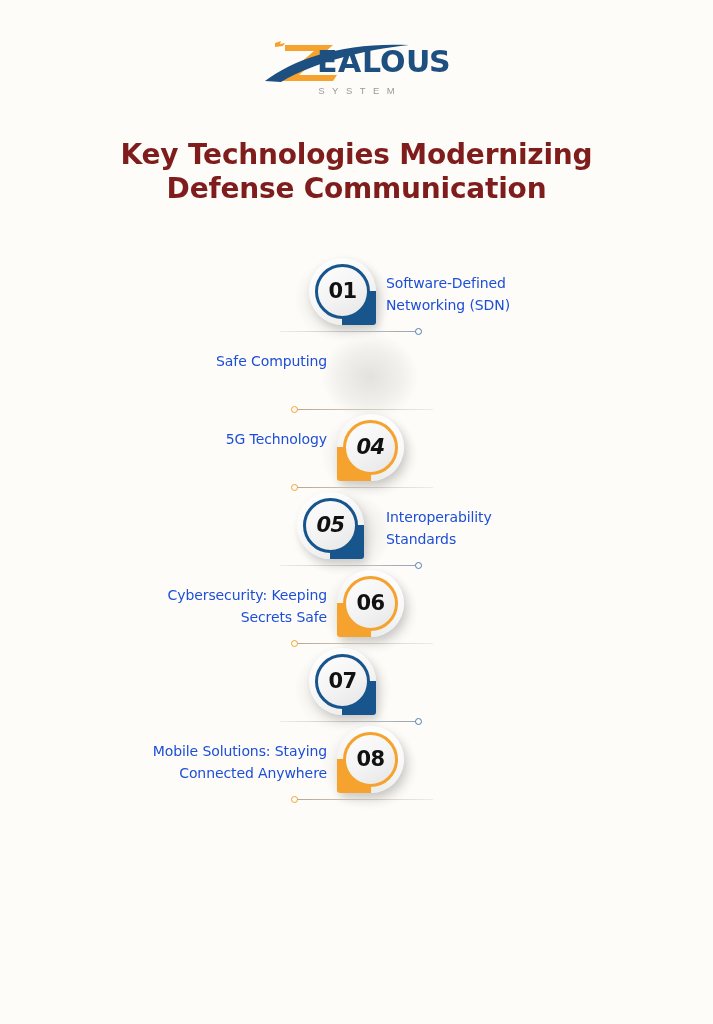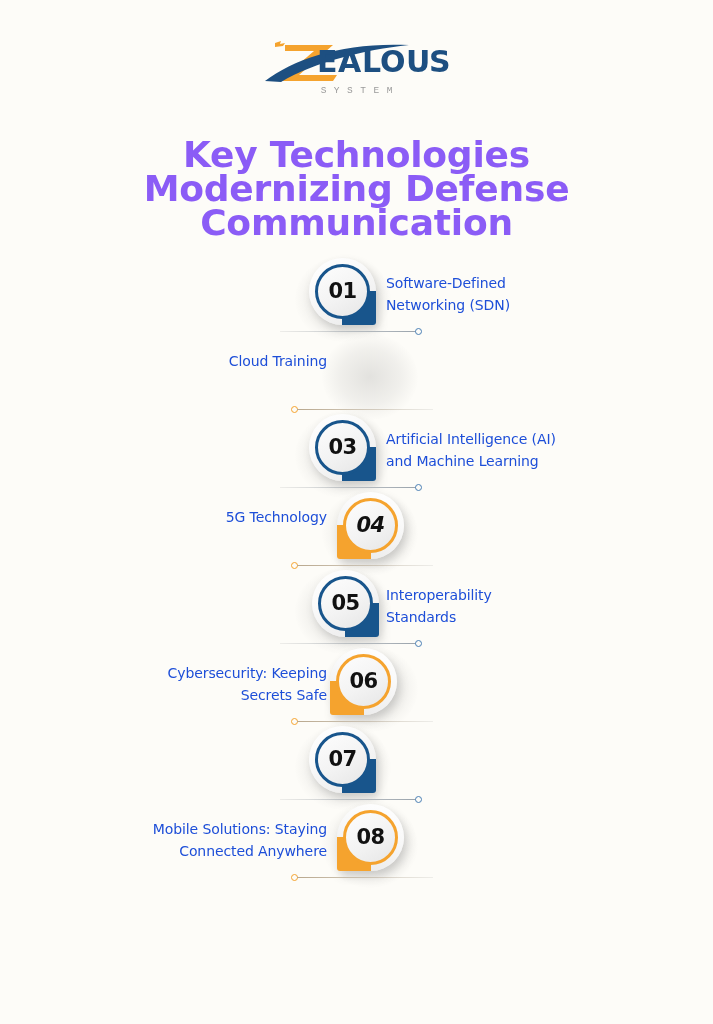--- a/index.html
+++ b/index.html
@@ -23,42 +23,42 @@
     top:34px;
     display:flex;
     flex-direction:column;
     align-items:center;
   }
   .logo-mark { position:relative; width:196px; height:50px; }
   .logo-mark svg { display:block; }
 
   .logo-sub {
     margin-top:1px;
-    font-family:Liberation Mono, monospace;
+    font-family:Liberation Sans, sans-serif;
     font-size:9.5px;
     letter-spacing:7.5px;
     color:#9a9a9a;
     text-indent:7.5px;
     font-weight:400;
     text-align:right;
   }
 
   
   .title {
     position:absolute;
     top:138px;
     left:56px;
     width:601px;
     text-align:center;
     font-family:"DejaVu Sans", sans-serif;
     font-weight:700;
-    font-size:36px;
+    font-size:28px;
     line-height:34px;
     letter-spacing:-0.2px;
-    color:#8b5cf6;
+    color:#7f1d1d;
   }
 
   
   .timeline {
     position:absolute;
     top:258px;
     left:0;
     width:713px;
   }
 
@@ -219,95 +219,80 @@
     <div class="label">Software-Defined
 Networking (SDN)</div>
     <div class="conn">
       <span class="bar"></span>
       <span class="dot"></span>
     </div>
   </div>
 
   <div class="item orange">
     <div class="puff" style="right:295px;"></div>
-    <div class="label">Cloud Training</div>
+    <div class="label">Safe Computing</div>
+    <div class="conn">
+      <span class="bar"></span>
+      <span class="dot"></span>
+    </div>
+  </div>
+
+
+  <div class="item orange">
+    <div class="puff" style="right:295px;"></div>
+    <div class="badge" style="right:309px;font-style:italic;">
+      <div class="tear"></div>
+      <div class="ring">
+        <span class="num">04</span>
+      </div>
+    </div>
+    <div class="label">5G Technology</div>
+    <div class="conn">
+      <span class="bar"></span>
+      <span class="dot"></span>
+    </div>
+  </div>
+
+  <div class="item blue">
+    <div class="puff" style="left:295px;"></div>
+    <div class="badge" style="left:297px;font-style:italic;">
+      <div class="tear"></div>
+      <div class="ring">
+        <span class="num">05</span>
+      </div>
+    </div>
+    <div class="label">Interoperability
+Standards</div>
+    <div class="conn">
+      <span class="bar"></span>
+      <span class="dot"></span>
+    </div>
+  </div>
+
+  <div class="item orange">
+    <div class="puff" style="right:295px;"></div>
+    <div class="badge" style="right:309px;text-decoration:underline;">
+      <div class="tear"></div>
+      <div class="ring">
+        <span class="num">06</span>
+      </div>
+    </div>
+    <div class="label">Cybersecurity: Keeping
+Secrets Safe</div>
     <div class="conn">
       <span class="bar"></span>
       <span class="dot"></span>
     </div>
   </div>
 
   <div class="item blue">
     <div class="puff" style="left:295px;"></div>
     <div class="badge" style="left:309px;">
       <div class="tear"></div>
       <div class="ring">
-        <span class="num">03</span>
-      </div>
-    </div>
-    <div class="label">Artificial Intelligence (AI)
-and Machine Learning</div>
-    <div class="conn">
-      <span class="bar"></span>
-      <span class="dot"></span>
-    </div>
-  </div>
-
-  <div class="item orange">
-    <div class="puff" style="right:295px;"></div>
-    <div class="badge" style="right:309px;font-style:italic;">
-      <div class="tear"></div>
-      <div class="ring">
-        <span class="num">04</span>
-      </div>
-    </div>
-    <div class="label">5G Technology</div>
-    <div class="conn">
-      <span class="bar"></span>
-      <span class="dot"></span>
-    </div>
-  </div>
-
-  <div class="item blue">
-    <div class="puff" style="left:295px;"></div>
-    <div class="badge" style="left:312px;">
-      <div class="tear"></div>
-      <div class="ring">
-        <span class="num">05</span>
-      </div>
-    </div>
-    <div class="label">Interoperability
-Standards</div>
-    <div class="conn">
-      <span class="bar"></span>
-      <span class="dot"></span>
-    </div>
-  </div>
-
-  <div class="item orange">
-    <div class="puff" style="right:295px;"></div>
-    <div class="badge" style="right:316px;text-decoration:underline;">
-      <div class="tear"></div>
-      <div class="ring">
-        <span class="num">06</span>
-      </div>
-    </div>
-    <div class="label">Cybersecurity: Keeping
-Secrets Safe</div>
-    <div class="conn">
-      <span class="bar"></span>
-      <span class="dot"></span>
-    </div>
-  </div>
-
-  <div class="item blue">
-    <div class="puff" style="left:295px;"></div>
-    <div class="badge" style="left:309px;">
-      <div class="tear"></div>
-      <div class="ring">
         <span class="num">07</span>
       </div>
     </div>
     <div class="conn">
       <span class="bar"></span>
       <span class="dot"></span>
     </div>
   </div>
 
   <div class="item orange">

